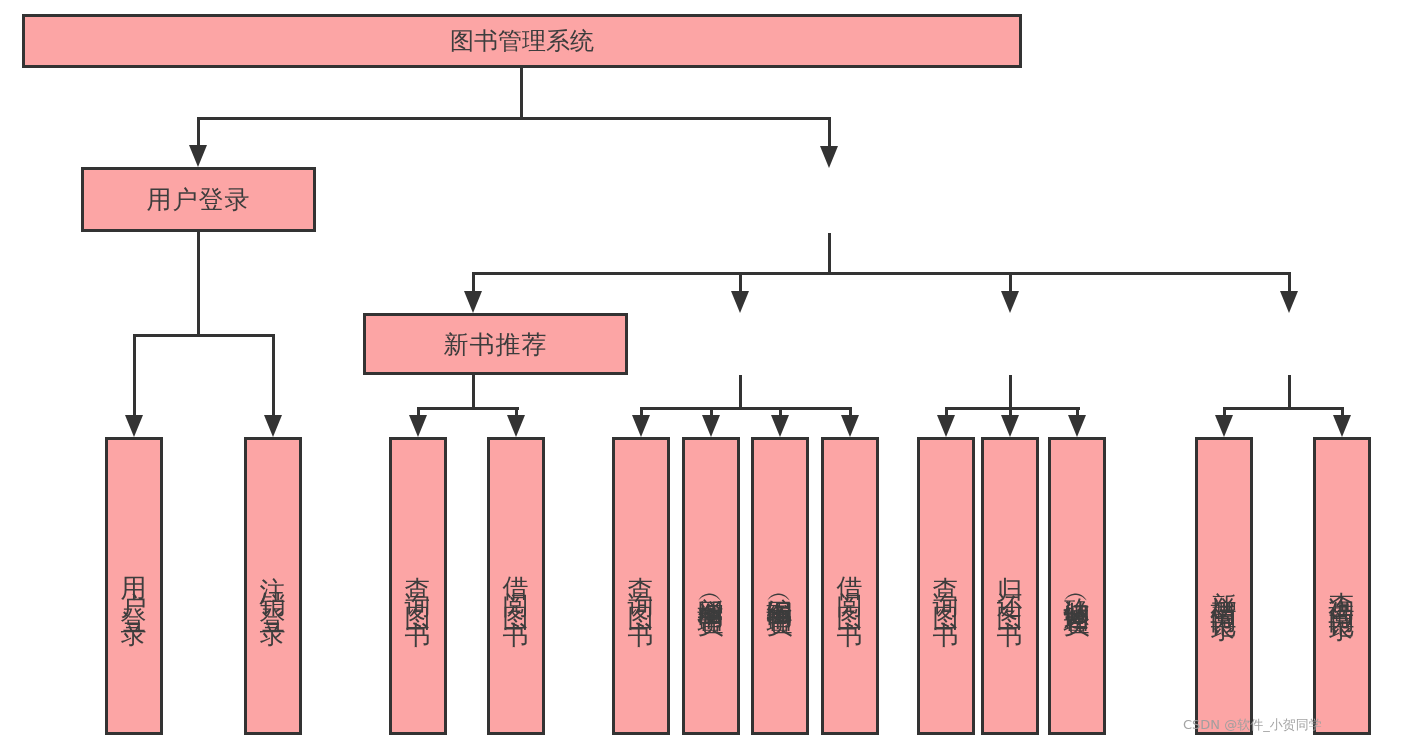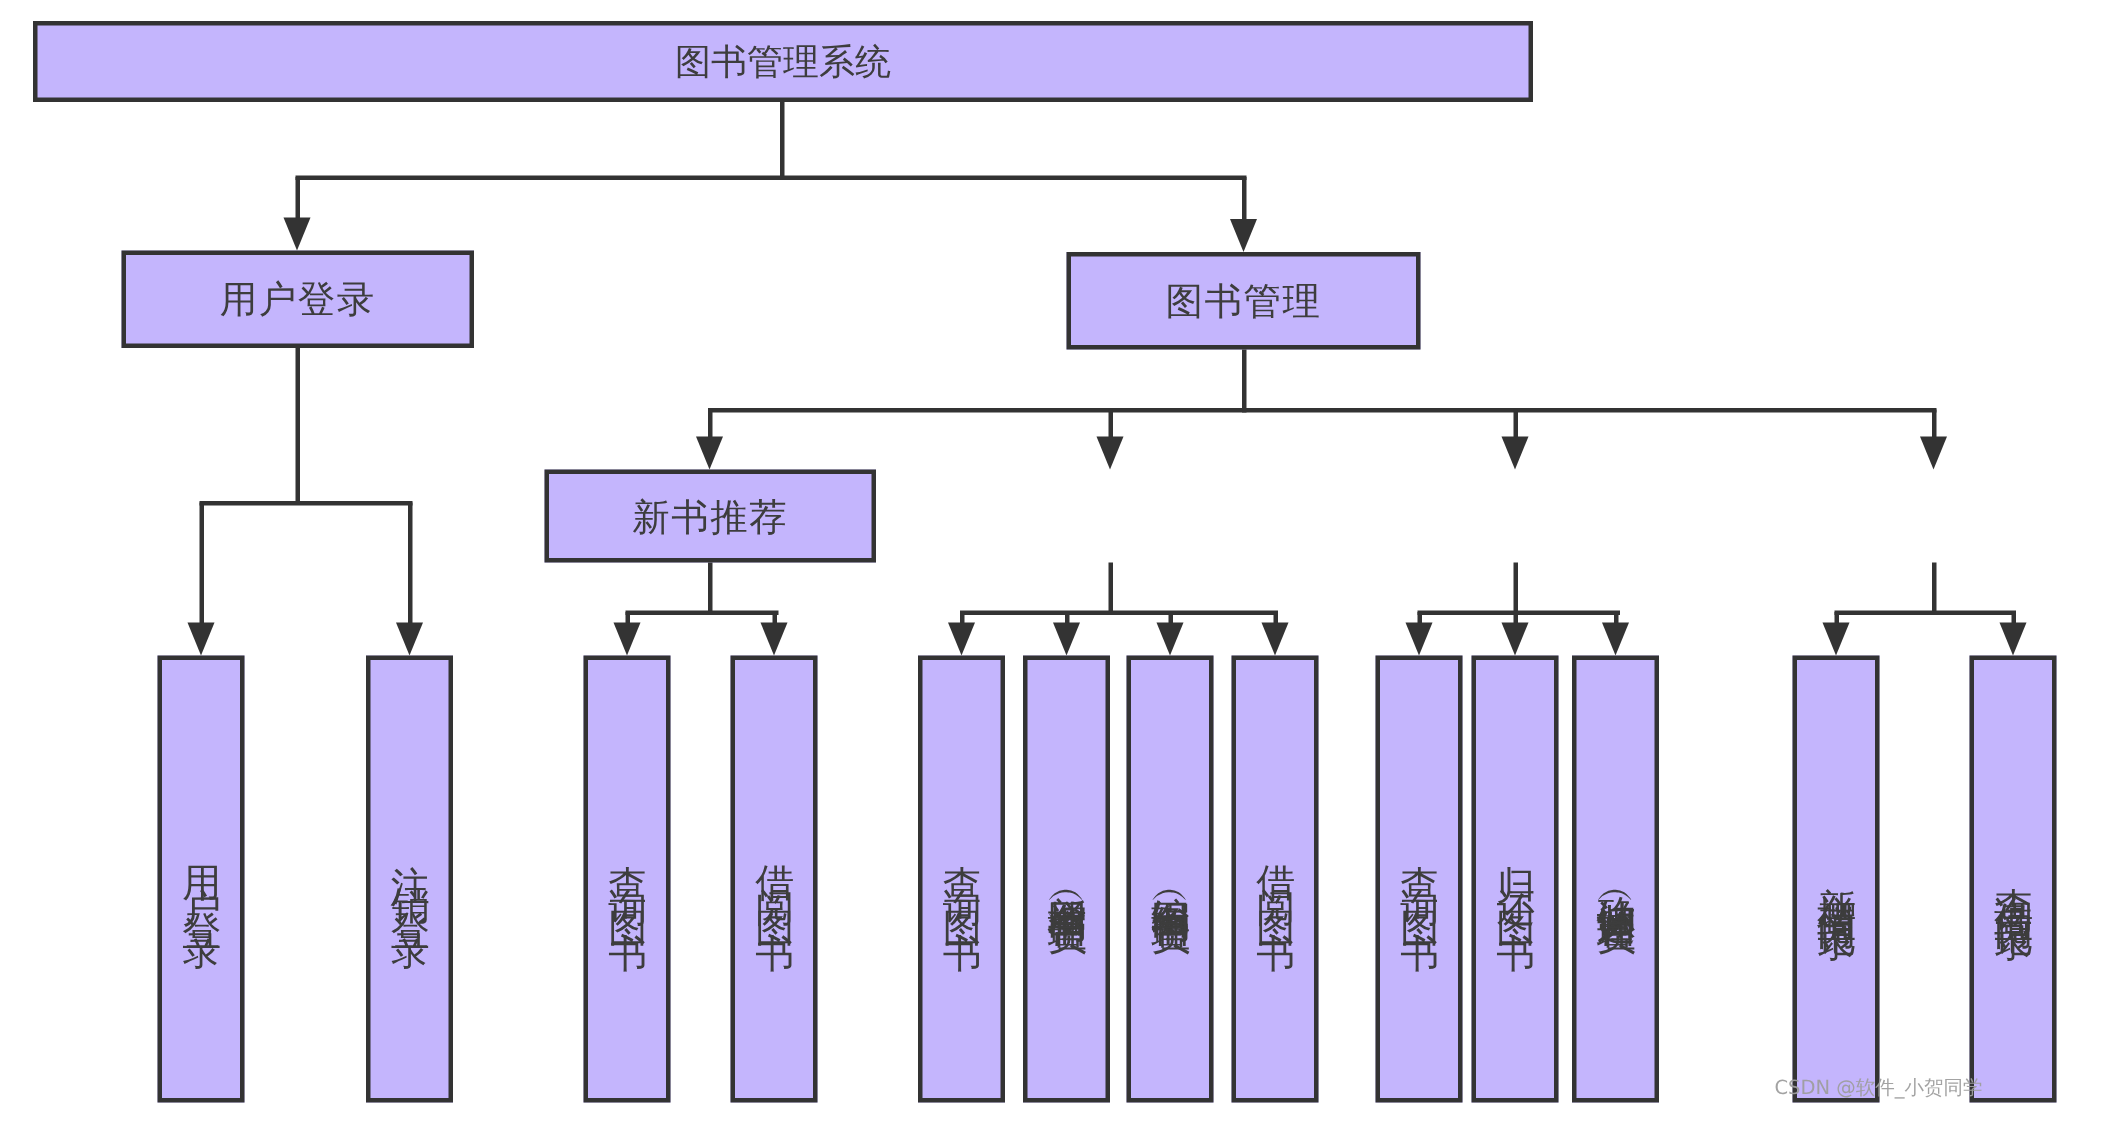--- a/index.html
+++ b/index.html
@@ -1,21 +1,21 @@
 <!DOCTYPE html>
 <html><head>
 <meta charset="utf-8">
 <style>
   html,body{margin:0;padding:0;background:#ffffff;}
   .canvas{
     position:relative;width:1405px;height:747px;background:#ffffff;overflow:hidden;
     font-family:"DejaVu Sans","Liberation Sans",sans-serif;
   }
   .node{
-    position:absolute;box-sizing:border-box;background:#c4b5fd;
+    position:absolute;box-sizing:border-box;background:#fca5a5;
     border:3px solid #333333;color:#3d3d3d;
     display:flex;align-items:center;justify-content:center;
     text-align:center;
   }
   .h-text{font-size:25px;letter-spacing:1px;}
   .root-node{font-size:24px;}
   .leaf{width:58px;top:437px;height:298px;}
   .leaf span{
     writing-mode:vertical-rl;text-orientation:mixed;
     font-size:26px;line-height:1;white-space:nowrap;
@@ -37,23 +37,22 @@
   }
 </style>
 </head>
 <body>
 
 <div class="canvas">
 
   <div class="node root-node" style="left:22px;top:14px;width:1000px;height:54px;">图书管理系统</div>
 
   <div class="node h-text" style="left:81px;top:167px;width:235px;height:65px;">用户登录</div>
-  <div class="node h-text" style="left:711px;top:168px;width:236px;height:65px;">图书管理</div>
 
-  <div class="node h-text" style="left:363px;top:313px;width:221px;height:62px;">新书推荐</div>
+  <div class="node h-text" style="left:363px;top:313px;width:265px;height:62px;">新书推荐</div>
 
   <div class="node leaf len4" style="left:105px;">
     <span>用户登录</span>
     </div>
   <div class="node leaf len4" style="left:244px;">
     <span>注销登录</span>
     </div>
 
   <div class="node leaf len4" style="left:389px;">
     <span>查询图书</span>

